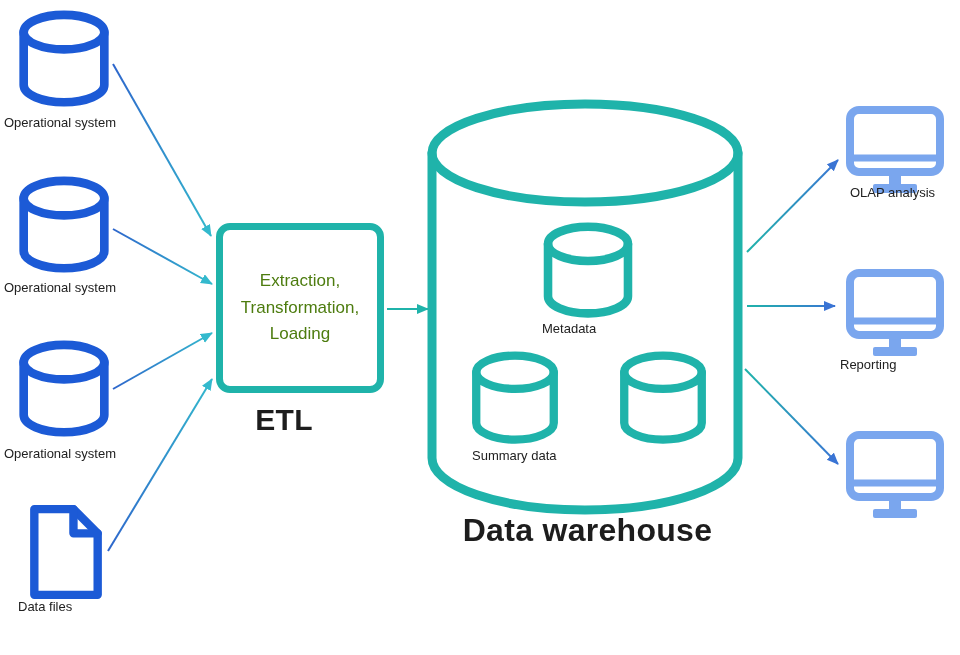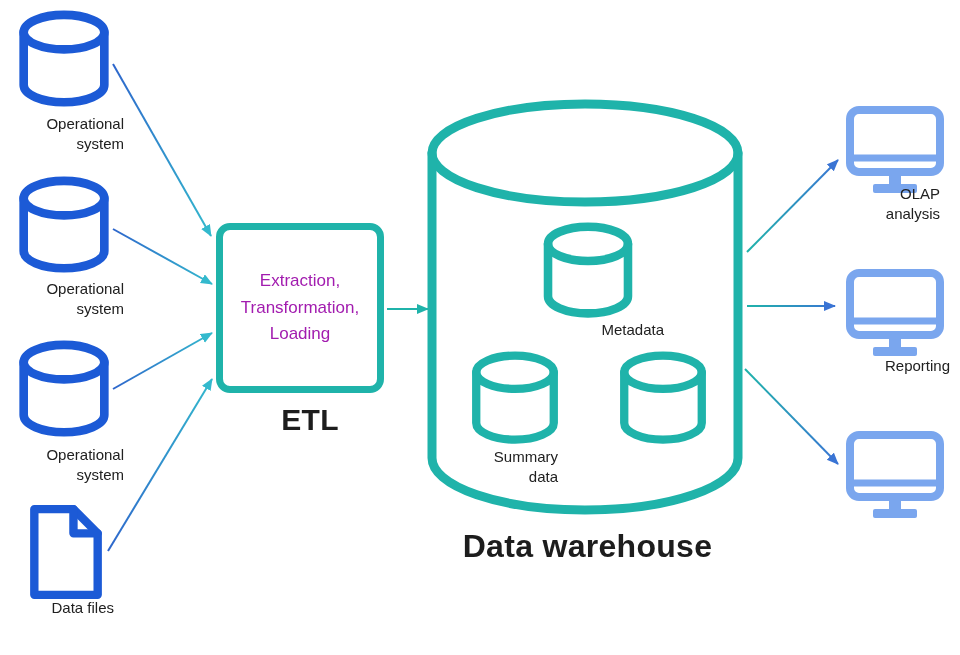--- a/index.html
+++ b/index.html
@@ -2,33 +2,33 @@
 <html style="--source-blue: #1c5ad6; --teal: #1fb3aa; --monitor-blue: #7aa6ee; --arrow-blue: #3a74d4; --arrow-cyan: #33b9cd; --text-dark: #212121;"><head>
 <meta charset="utf-8">
 <style>
   html,body{margin:0;padding:0;background:#ffffff;}
   .canvas{
     position:relative;width:960px;height:655px;background:#ffffff;overflow:hidden;
     font-family:"Liberation Sans","DejaVu Sans",sans-serif;color:var(--text-dark,#212121);
   }
   .abs{position:absolute;}
   .lbl{
-    position:absolute;font-size:15px;line-height:1.32;text-align:right;
+    position:absolute;font-size:13px;line-height:1.32;text-align:left;
     color:var(--text-dark,#212121);
   }
   .big{
     position:absolute;font-weight:800;text-align:center;color:#1d1d1d;
     letter-spacing:.3px;
   }
   .etl-box{
     position:absolute;left:216px;top:223px;width:168px;height:170px;
     box-sizing:border-box;border:7px solid var(--teal,#1fb3aa);border-radius:14px;
     background:#ffffff;display:flex;align-items:center;justify-content:center;
   }
-  .etl-box .inner{width:150px;font-size:17px;line-height:1.55;text-align:center;color:#a21caf;}
+  .etl-box .inner{width:150px;font-size:17px;line-height:1.55;text-align:center;color:#4d7c0f;}
   svg{display:block;}
   .cyl-blue{stroke:var(--source-blue,#1c5ad6);}
   .cyl-teal{stroke:var(--teal,#1fb3aa);}
   .mon{stroke:var(--monitor-blue,#7aa6ee);}
   .mon-fill{fill:var(--monitor-blue,#7aa6ee);}
 </style>
 </head>
 <body>
 
 <div class="canvas">
@@ -111,21 +111,21 @@
     <svg width="82" height="100" viewBox="0 0 88 106" fill="none" stroke-width="9" stroke-linecap="round" stroke-linejoin="round">
       <path class="cyl-blue" d="M10 7 H52 L78 33 V99 H10 Z"></path>
       <path class="cyl-blue" d="M52 7 V33 H78"></path>
     </svg>
   </div>
   <div class="lbl" style="left:18px;top:598px;width:96px;">Data files</div>
 
   <div class="etl-box">
     <div class="inner">Extraction, Transformation, Loading</div>
   </div>
-  <div class="big" style="left:226px;top:403px;width:168px;font-size:30px;">ETL</div>
+  <div class="big" style="left:200px;top:403px;width:168px;font-size:30px;">ETL</div>
 
   <svg class="abs" style="left:425px;top:98px;" width="320" height="420" viewBox="0 0 320 420" fill="none" stroke-width="9" stroke-linecap="round" stroke-linejoin="round">
     <ellipse class="cyl-teal" cx="160" cy="55" rx="153" ry="49"></ellipse>
     <path class="cyl-teal" d="M7 55 V360 A153 52 0 0 0 313 360 V55"></path>
   </svg>
 
   <div class="abs" style="left:540px;top:222px;">
     <svg width="96" height="99" viewBox="0 0 100 104" fill="none" stroke-width="9" stroke-linecap="round" stroke-linejoin="round">
       <ellipse class="cyl-teal" cx="50" cy="23" rx="42" ry="18"></ellipse>
       <path class="cyl-teal" d="M8 23 V78 A42 18 0 0 0 92 78 V23"></path>
@@ -141,21 +141,21 @@
   </div>
   <div class="lbl" style="left:472px;top:447px;width:86px;">Summary data</div>
 
   <div class="abs" style="left:615px;top:351px;">
     <svg width="96" height="96" viewBox="0 0 100 104" fill="none" stroke-width="9" stroke-linecap="round" stroke-linejoin="round">
       <ellipse class="cyl-teal" cx="50" cy="23" rx="42" ry="18"></ellipse>
       <path class="cyl-teal" d="M8 23 V78 A42 18 0 0 0 92 78 V23"></path>
     </svg>
   </div>
 
-  <div class="big" style="left:430px;top:528px;width:315px;font-size:32px;text-align:center;">Data warehouse</div>
+  <div class="big" style="left:430px;top:512px;width:315px;font-size:32px;text-align:center;">Data warehouse</div>
 
   <div class="abs" style="left:845px;top:105px;">
     <svg width="100" height="88" viewBox="0 0 100 88" fill="none" stroke-linecap="round" stroke-linejoin="round">
       <rect class="mon" x="5" y="5" width="90" height="62" rx="9" stroke-width="8"></rect>
       <line class="mon" x1="9" y1="53" x2="91" y2="53" stroke-width="7"></line>
       <rect class="mon-fill" x="44" y="67" width="12" height="13" stroke="none"></rect>
       <rect class="mon-fill" x="28" y="79" width="44" height="9" rx="2" stroke="none"></rect>
     </svg>
   </div>
   <div class="lbl" style="left:850px;top:184px;width:90px;">OLAP analysis</div>

